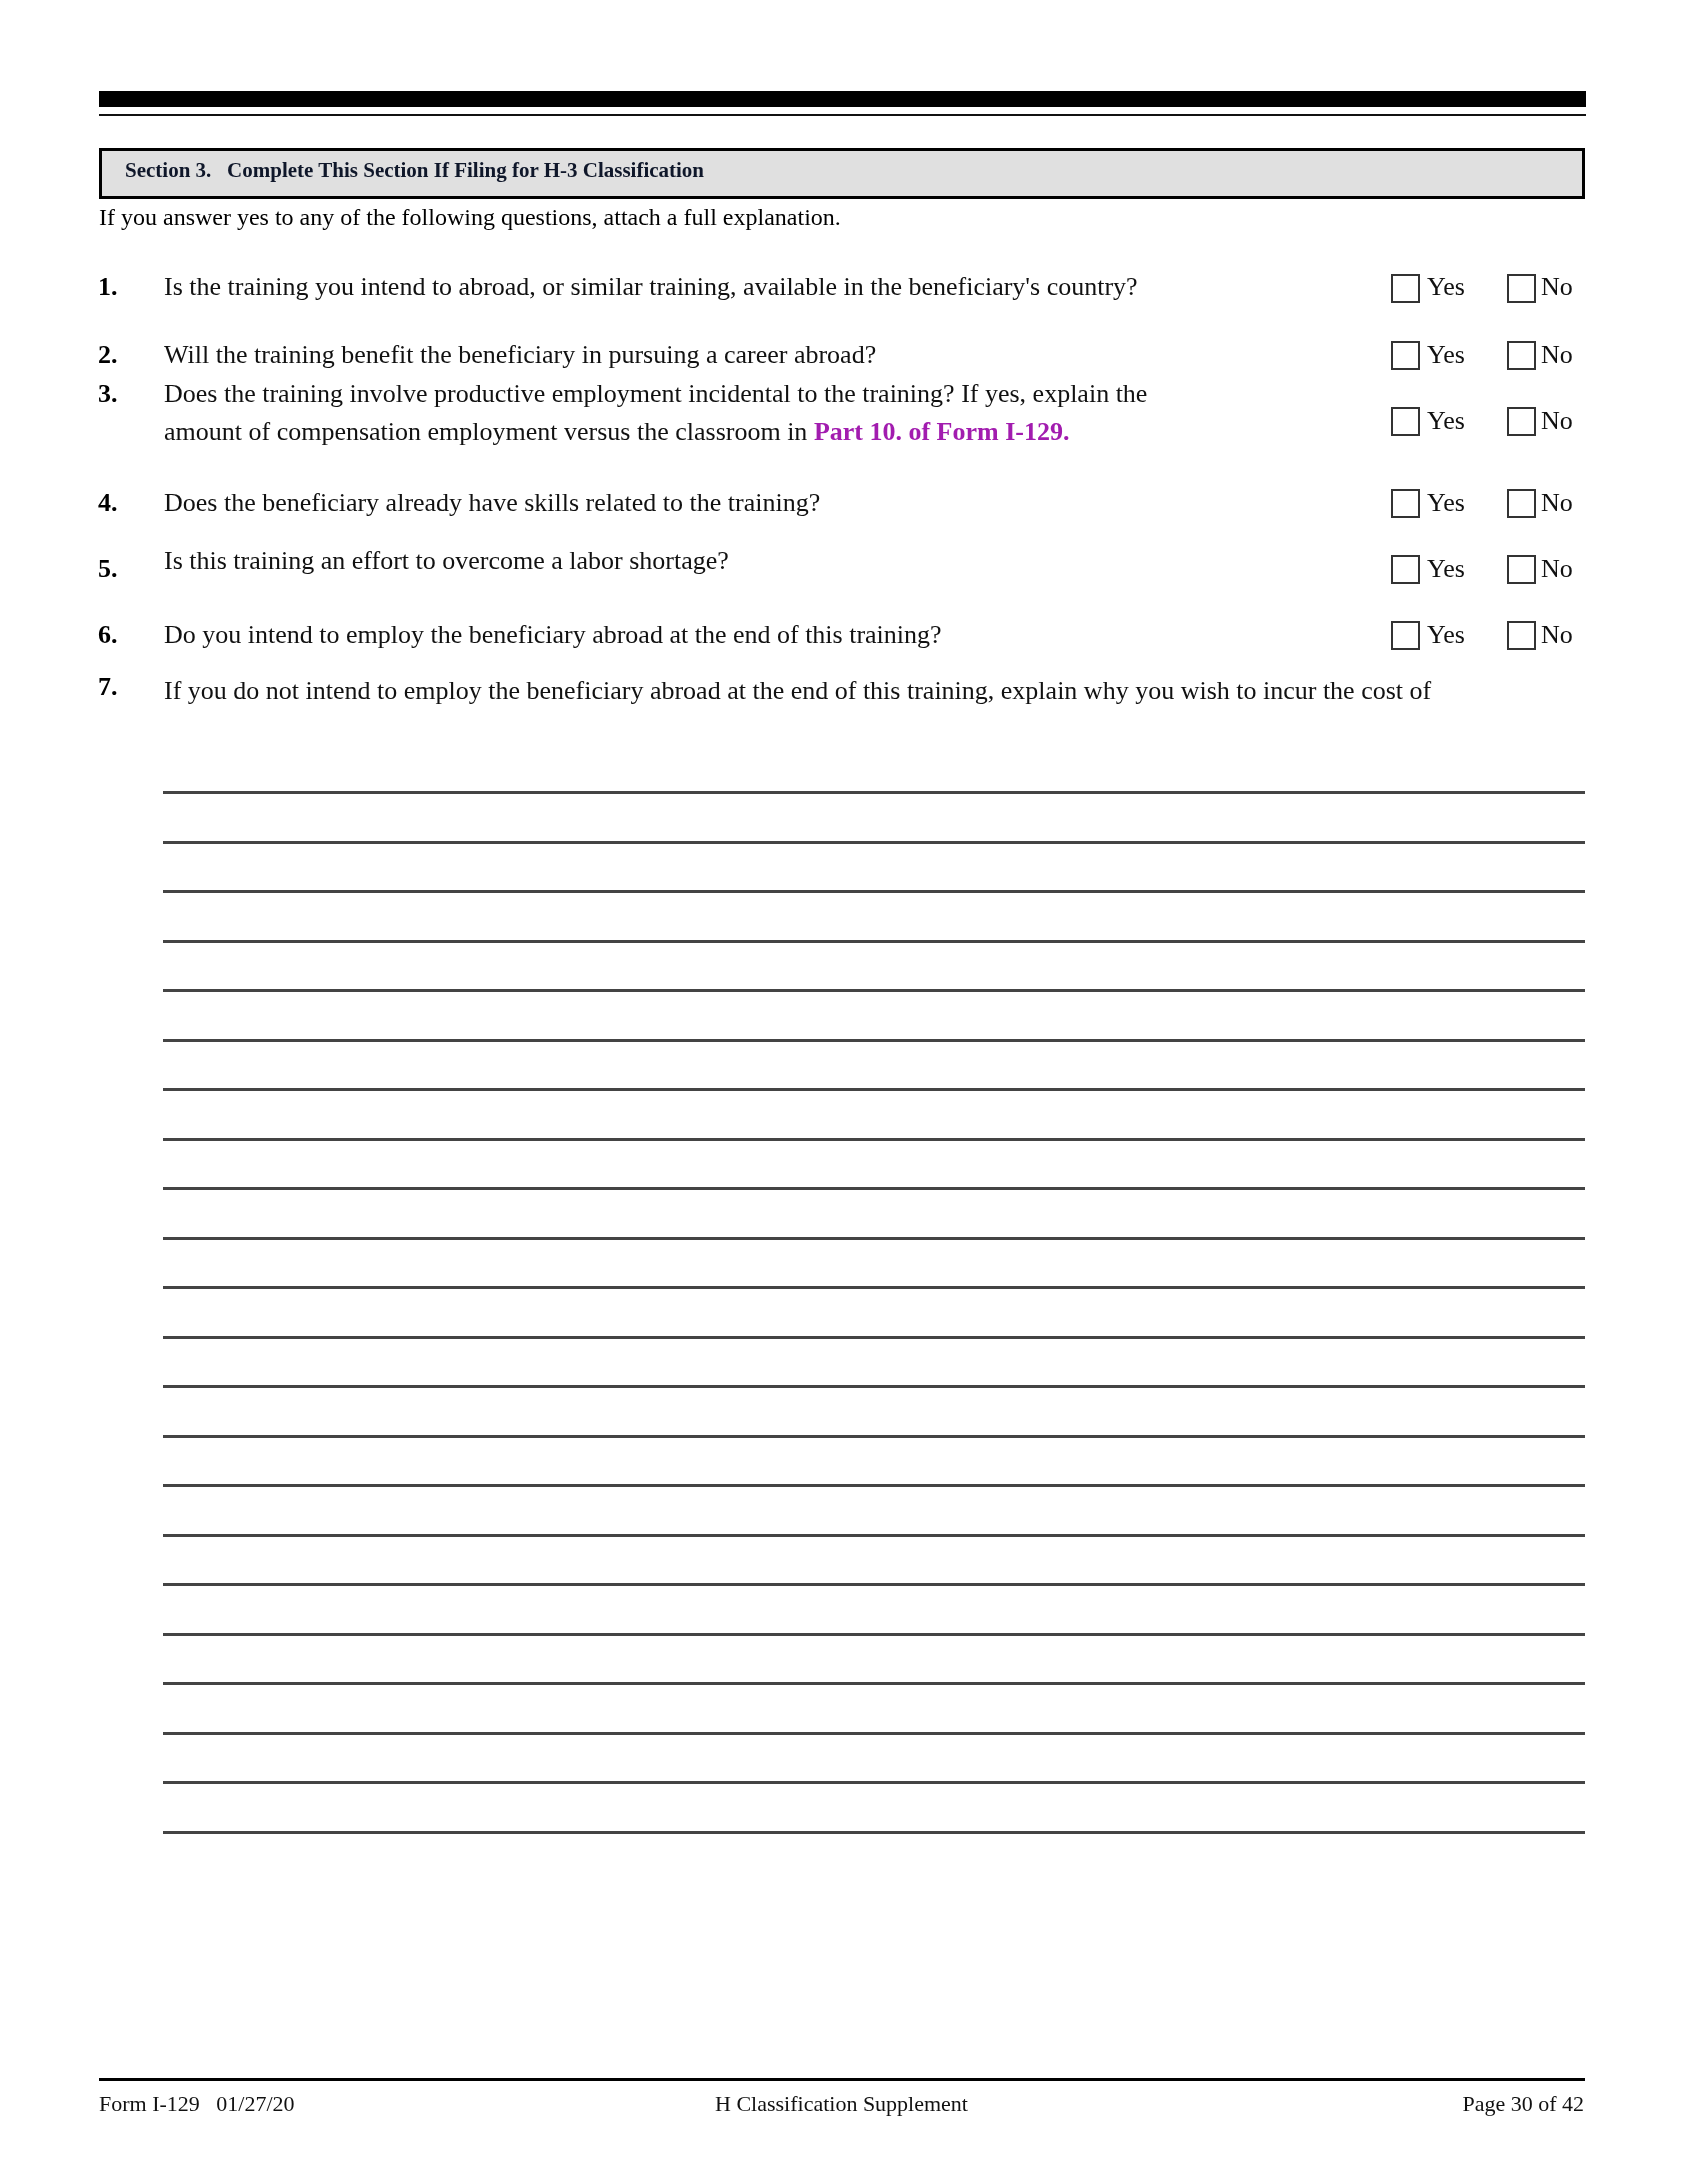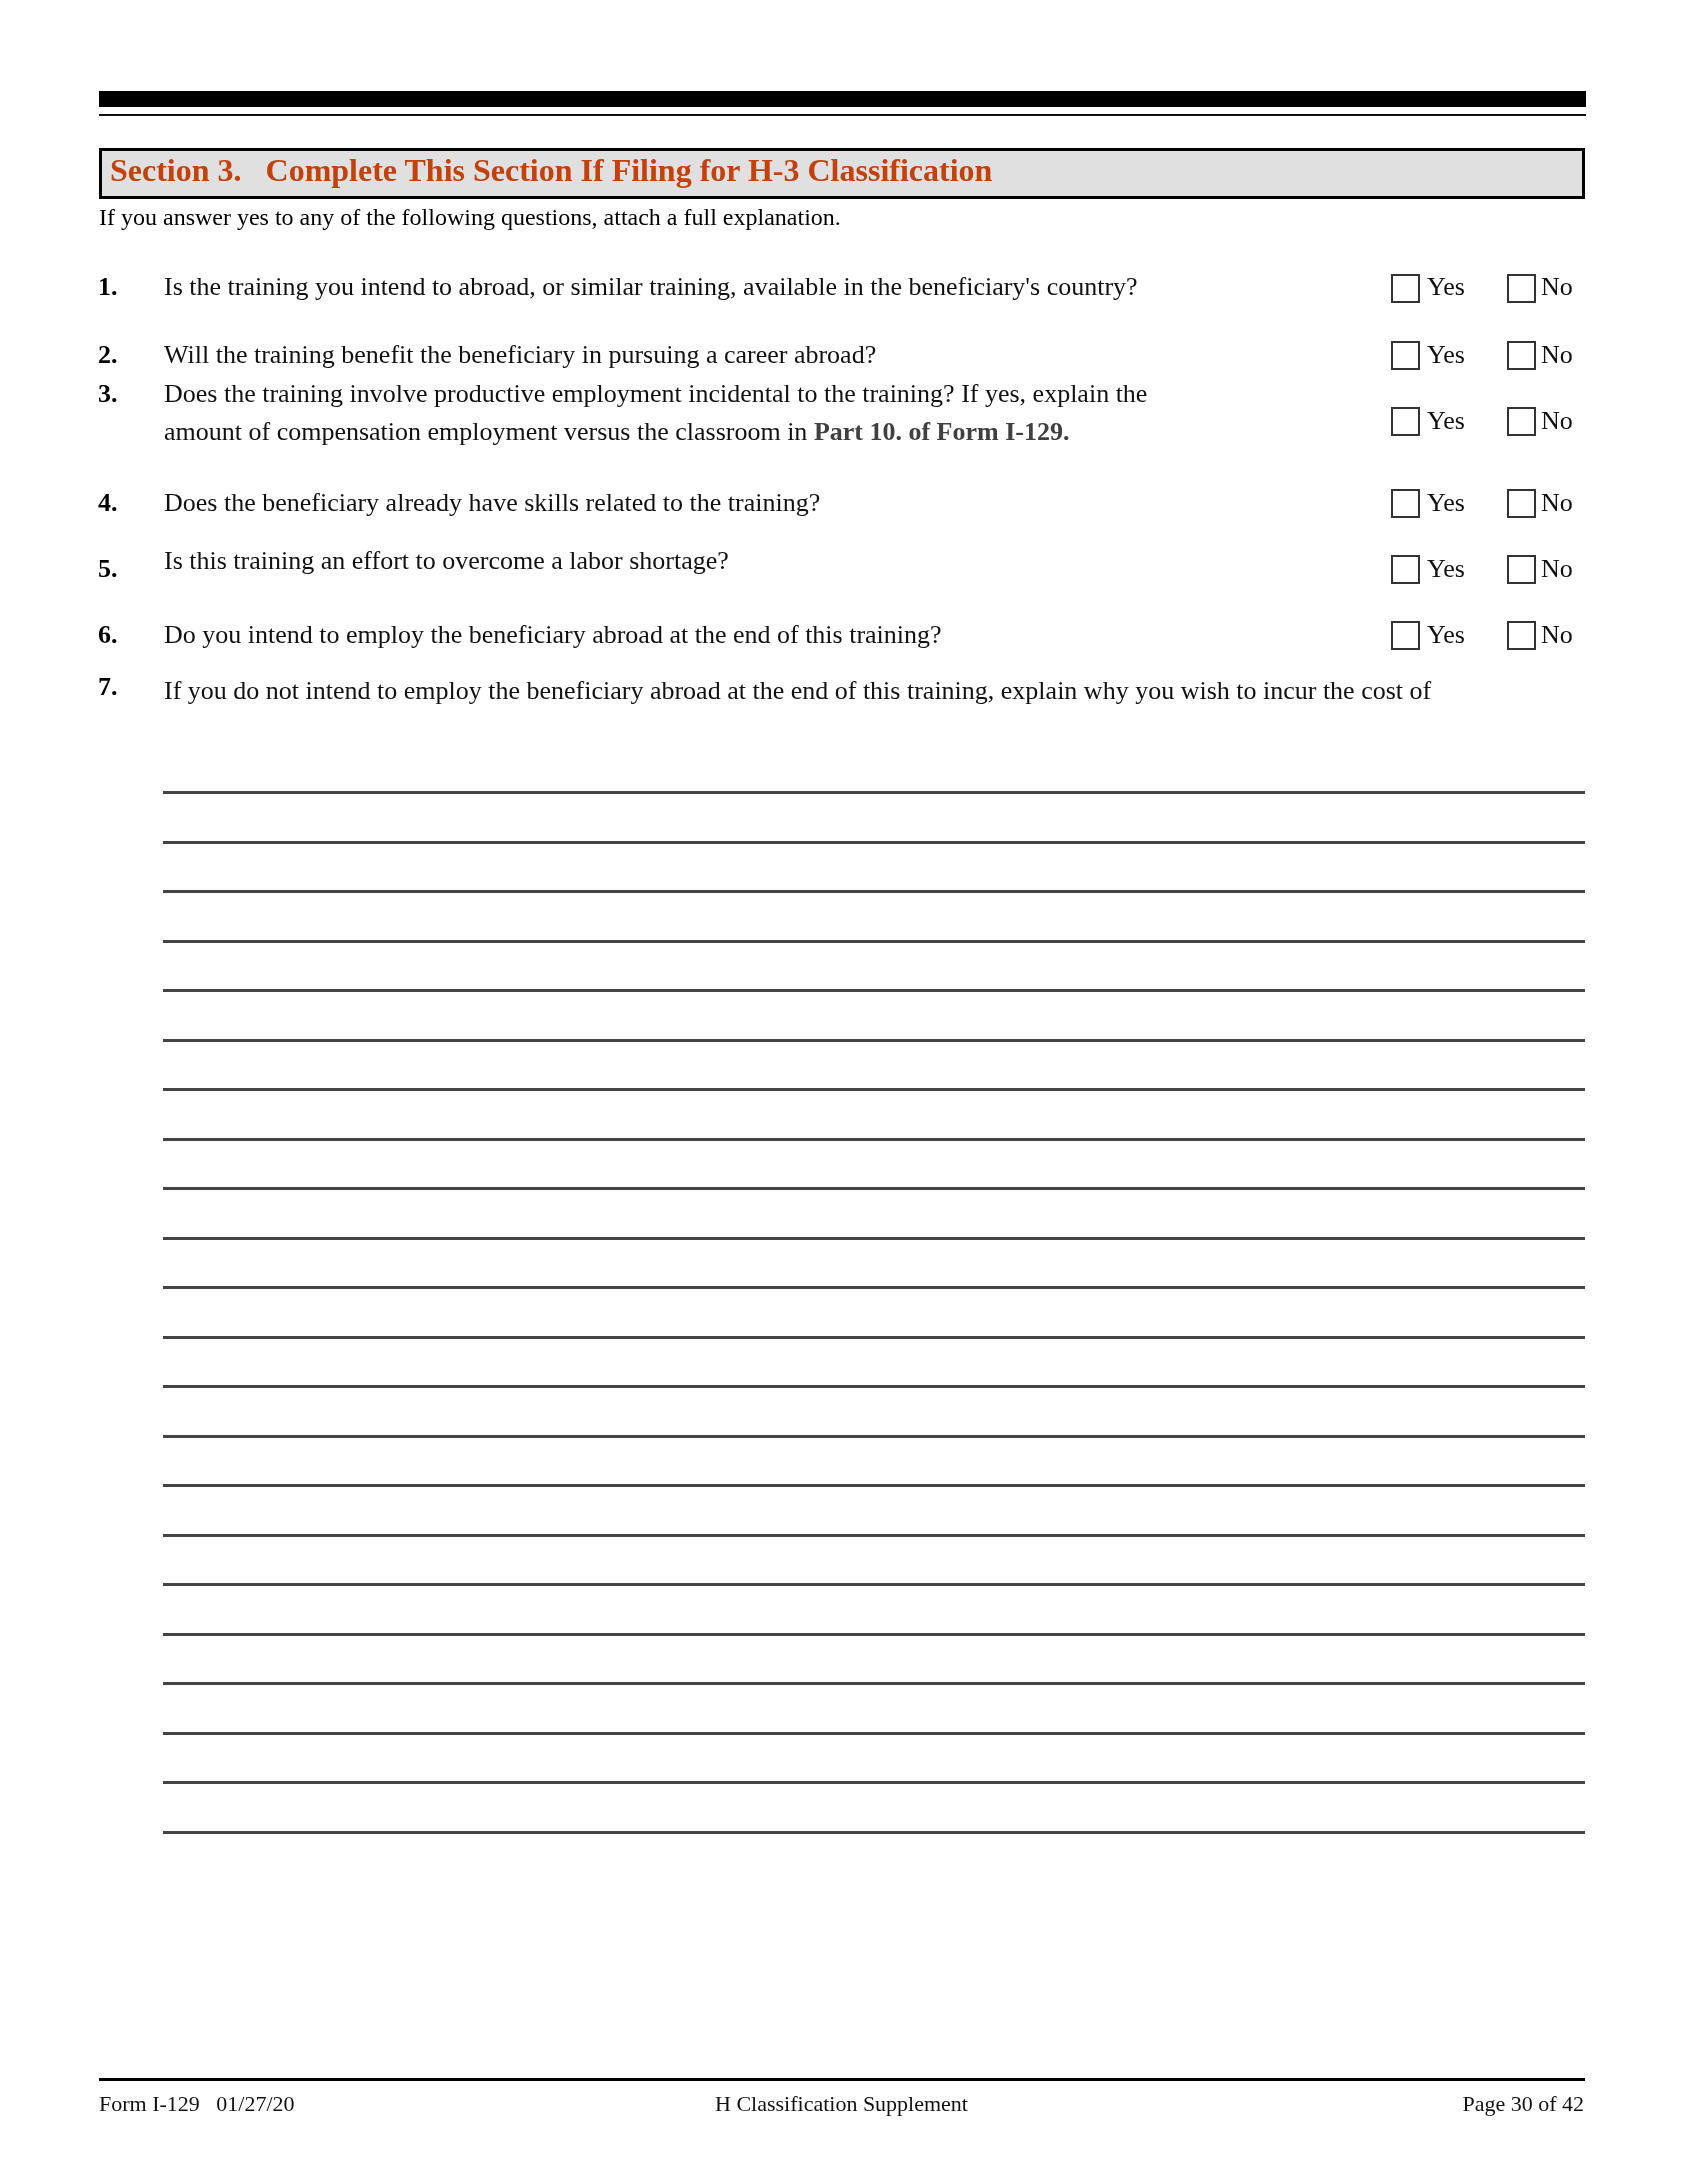--- a/index.html
+++ b/index.html
@@ -23,45 +23,45 @@
     .thin-rule {
       left: 99px; top: 114px; width: 1487px; height: 2px;
       background: #111111;
     }
     .section-box {
       left: 99px; top: 148px; width: 1480px; height: 45px;
       background: #e0e0e0;
       border: 3px solid #000000;
     }
     .section-title {
-      left: 110px; top: 154px;
-      font-size: 32px; line-height: 32px; font-weight: bold;
+      left: 125px; top: 154px;
+      font-size: 21px; line-height: 32px; font-weight: bold;
       white-space: pre;
-      color: #c2410c;
+      color: #0f172a;
     }
     .instruction {
       left: 99px; top: 205px;
       font-size: 24px; line-height: 24px; font-weight: normal;
       white-space: nowrap;
       color: #000;
     }
     .q-num {
       left: 98px;
       font-size: 26px; line-height: 26px; font-weight: bold;
       color: #000;
     }
     .q-text {
       left: 164px;
       font-size: 26px; line-height: 26px;
       white-space: nowrap;
     }
     .q-text.multi {
       line-height: 38px;
     }
-    .q-text .bold { font-weight: bold; color: #404040; }
+    .q-text .bold { font-weight: bold; color: #a21caf; }
     .cb {
       width: 25px; height: 25px;
       border: 2px solid #333333;
       background: #ffffff;
       box-sizing: content-box;
       cursor: pointer;
     }
     .cb-label {
       font-size: 26px; line-height: 26px;
       white-space: nowrap;

